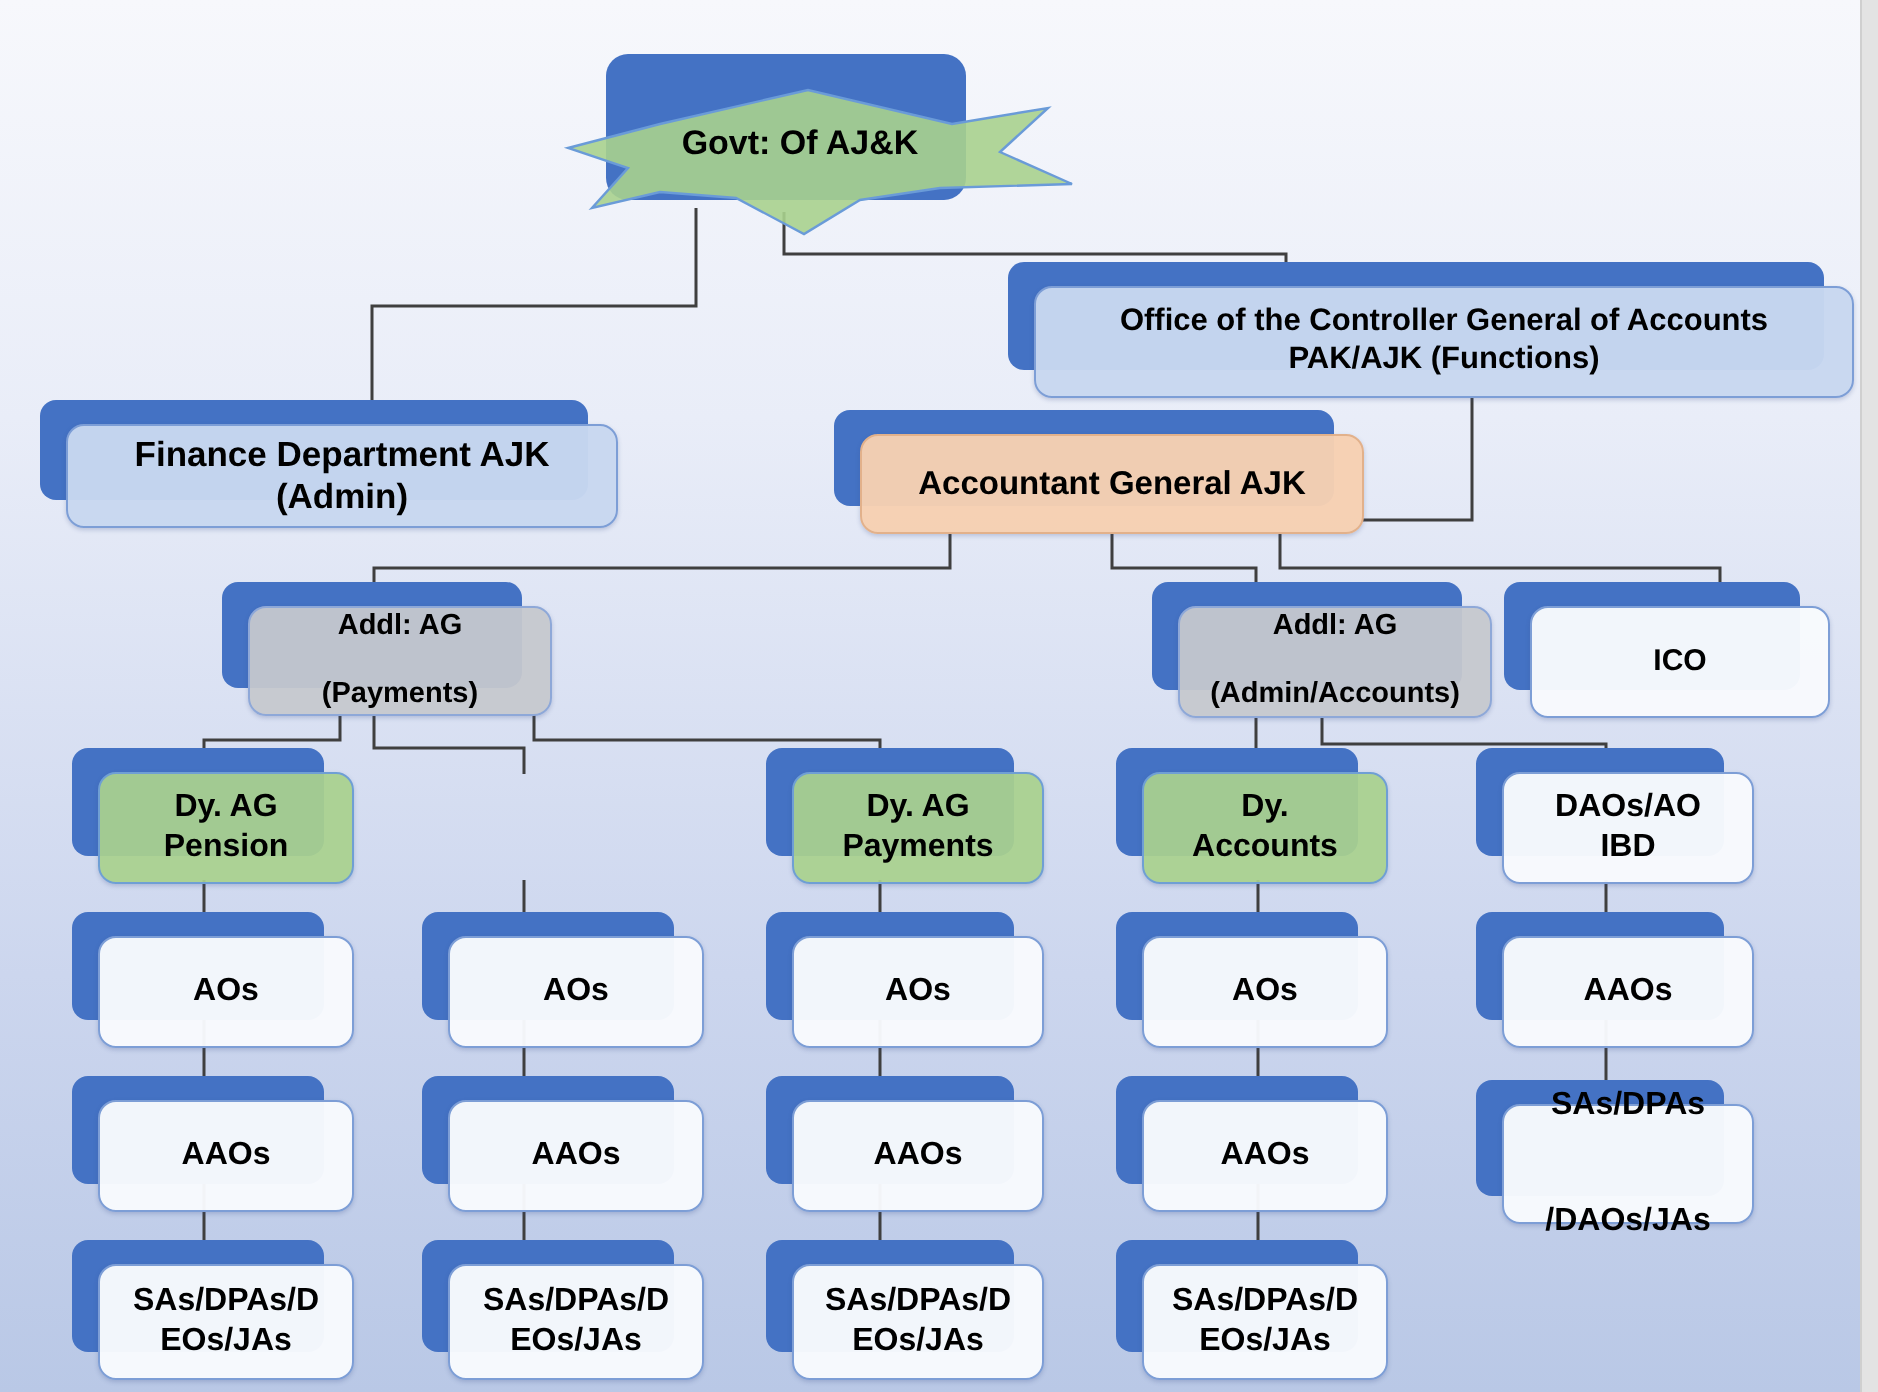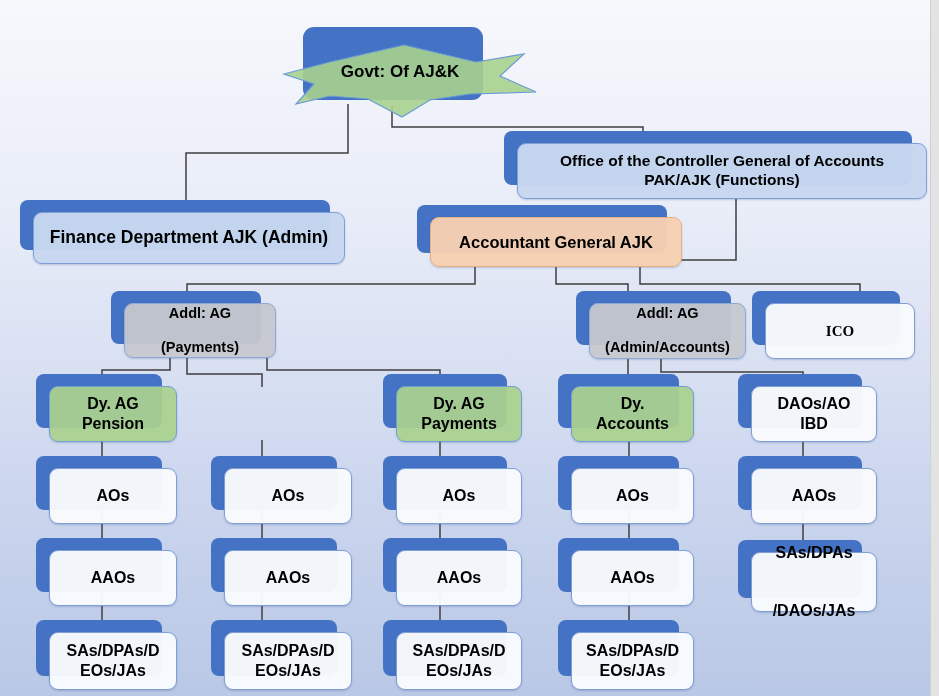--- a/index.html
+++ b/index.html
@@ -88,21 +88,21 @@
   <div id="govt-label">Govt: Of AJ&amp;K</div>
 
   <div class="node" style="left:517px;top:143px;width:408px;height:54px;">
     <div class="shadow"></div>
     <div class="box c-blue fs-155">
       <span>Office of the Controller General of Accounts</span>
       <span>PAK/AJK (Functions)</span>
     </div>
   </div>
 
-  <div class="node" style="left:33px;top:212px;width:310px;height:50px;">
+  <div class="node" style="left:33px;top:212px;width:274px;height:50px;">
     <div class="shadow"></div>
     <div class="box c-blue fs-17">
       <span>Finance Department AJK (Admin)</span>
     </div>
   </div>
 
   <div class="node" style="left:430px;top:217px;width:250px;height:48px;">
     <div class="shadow"></div>
     <div class="box c-peach fs-165">
       <span>Accountant General AJK</span>
@@ -118,21 +118,21 @@
   </div>
 
   <div class="node" style="left:589px;top:303px;width:155px;height:54px;">
     <div class="shadow"></div>
     <div class="box c-gray fs-145">
       <span>Addl: AG</span>
       <span>(Admin/Accounts)</span>
     </div>
   </div>
 
-  <div class="node" style="left:765px;top:303px;width:148px;height:54px;font-family:Liberation Serif, serif;">
+  <div class="node" style="left:765px;top:303px;width:148px;height:54px;">
     <div class="shadow"></div>
     <div class="box c-white fs-15">
       <span>ICO</span>
     </div>
   </div>
 
   <div class="node" style="left:49px;top:386px;width:126px;height:54px;">
     <div class="shadow"></div>
     <div class="box c-green fs-16">
       <span>Dy. AG</span>

